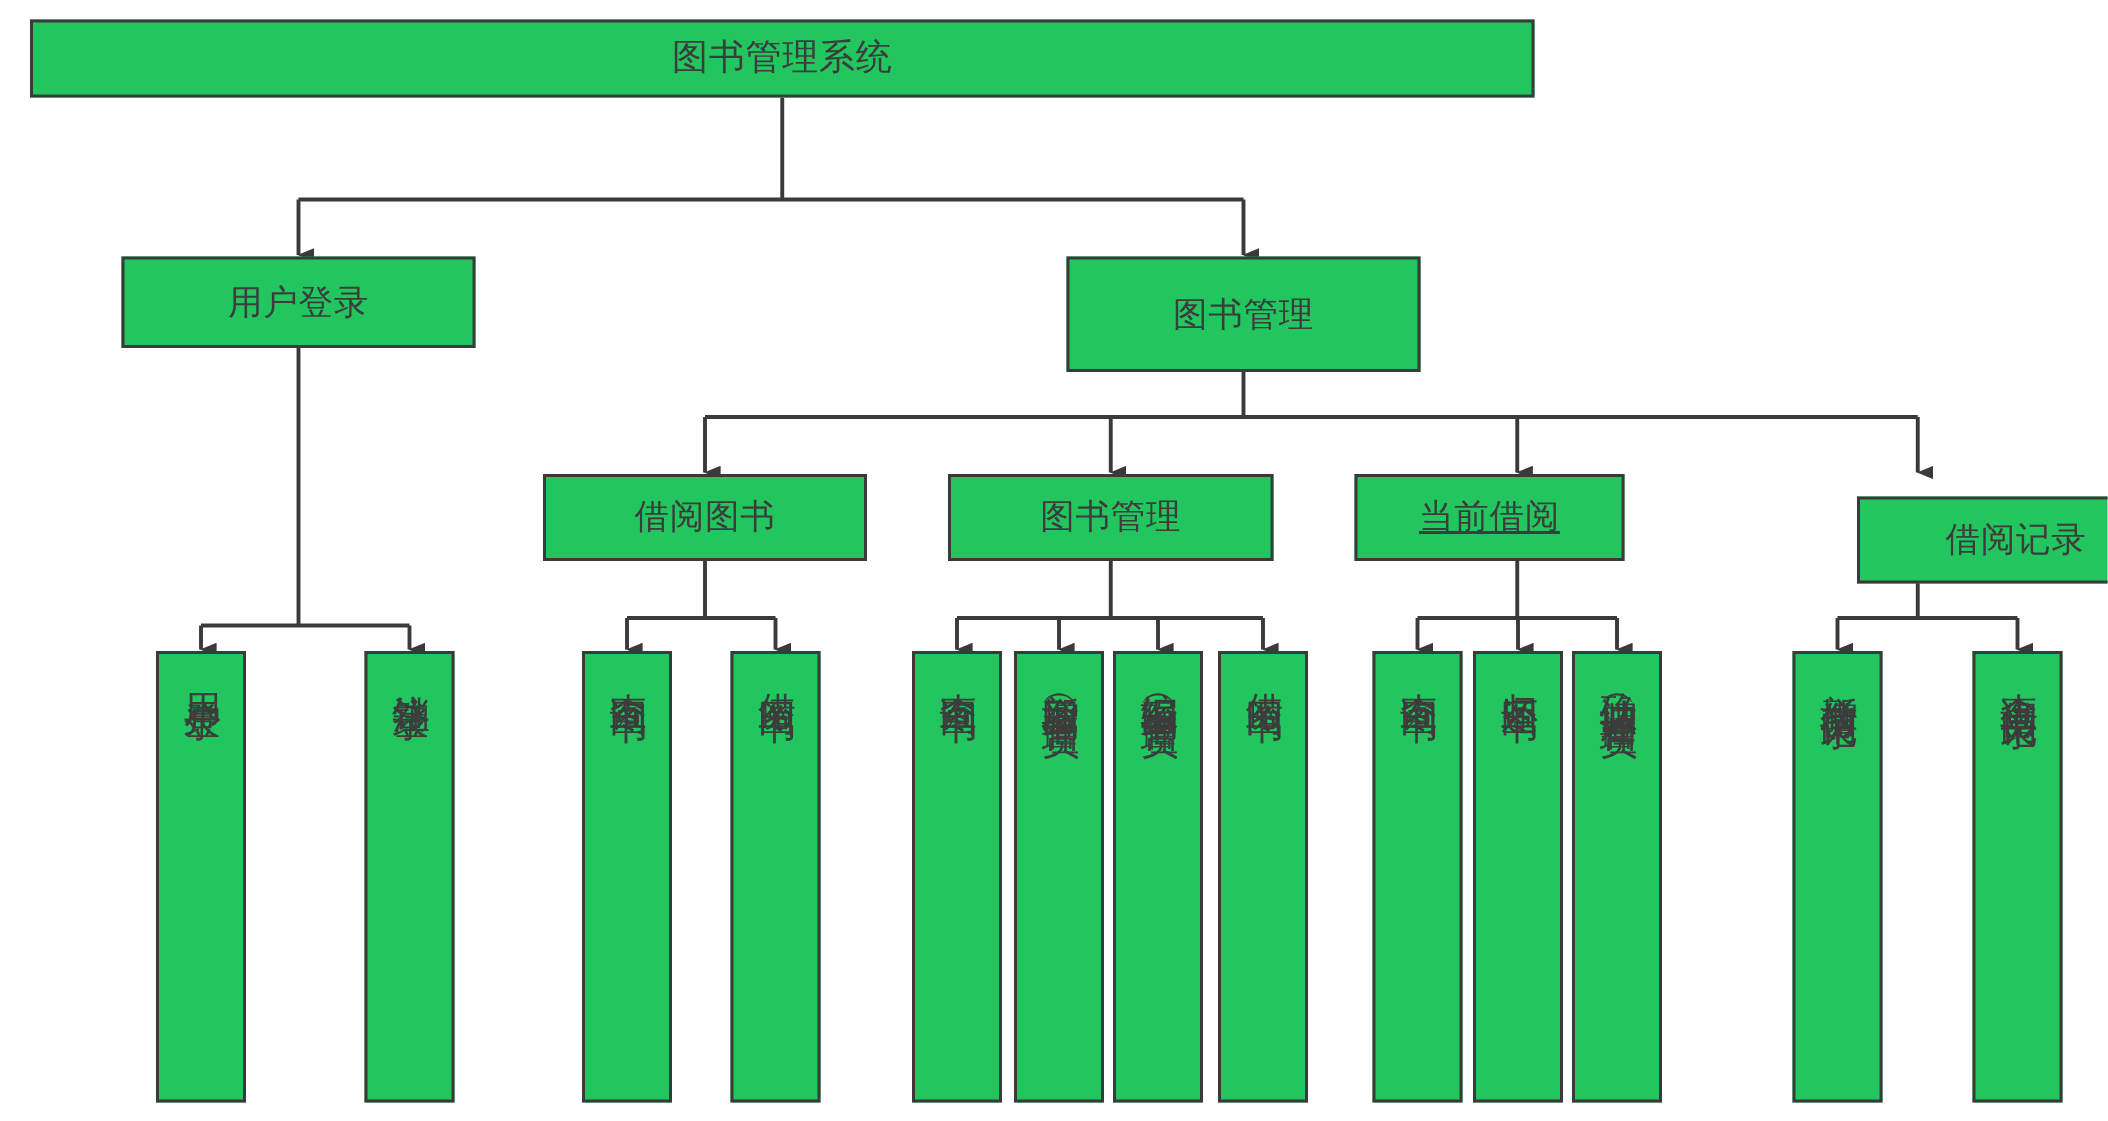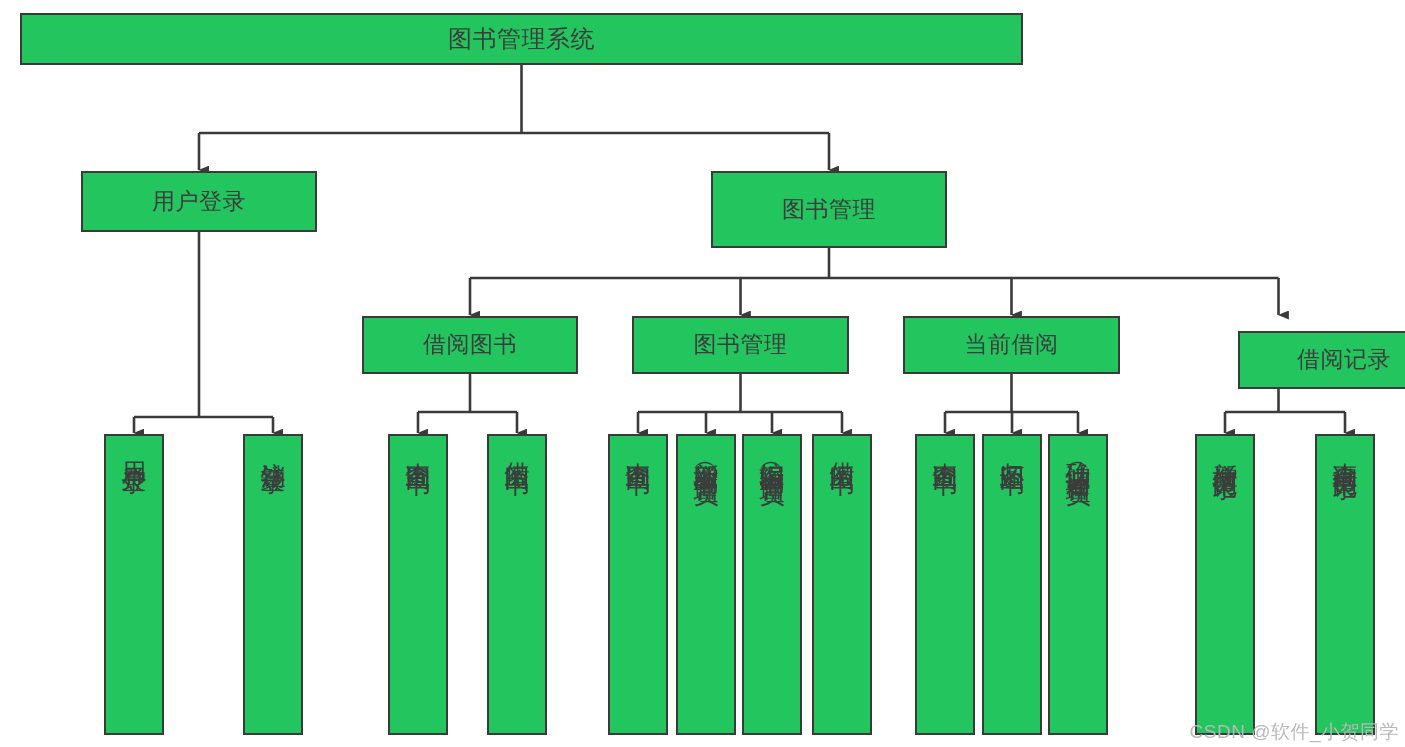--- a/index.html
+++ b/index.html
@@ -130,21 +130,21 @@
       </div>
       <div class="node horiz" style="left: 711px; top: 171px; width: 236px; height: 77px;">
         <span class="label">图书管理</span>
       </div>
       <div class="node horiz" style="left: 362px; top: 316px; width: 216px; height: 58px;">
         <span class="label">借阅图书</span>
       </div>
       <div class="node horiz" style="left: 632px; top: 316px; width: 217px; height: 58px;">
         <span class="label">图书管理</span>
       </div>
-      <div class="node horiz" style="left: 903px; top: 316px; width: 217px; height: 58px;">
+      <div class="node horiz" style="left: 903px; top: 316px; width: 180px; height: 58px; text-decoration: underline;">
         <span class="label">当前借阅</span>
       </div>
       <div class="node horiz" style="left: 1238px; top: 316px; width: 212px; height: 58px; margin-top: 15px;">
         <span class="label">借阅记录</span>
       </div>
       <div class="node vert" style="left: 104px; top: 434px; width: 60px; height: 301px;">
         <span class="label">用户登录</span>
       </div>
       <div class="node vert" style="left: 243px; top: 434px; width: 60px; height: 301px;">
         <span class="label">注销登录</span>
@@ -177,14 +177,13 @@
         <span class="label">确认归还（管理员）</span>
       </div>
       <div class="node vert" style="left: 1195px; top: 434px; width: 60px; height: 301px;">
         <span class="label">新增借阅记录</span>
       </div>
       <div class="node vert" style="left: 1315px; top: 434px; width: 60px; height: 301px;">
         <span class="label">查询借阅记录</span>
       </div>
     </div>
 
-  <div class="watermark">CSDN @软件_小贺同学</div>
 </div>
 
 </body></html>

